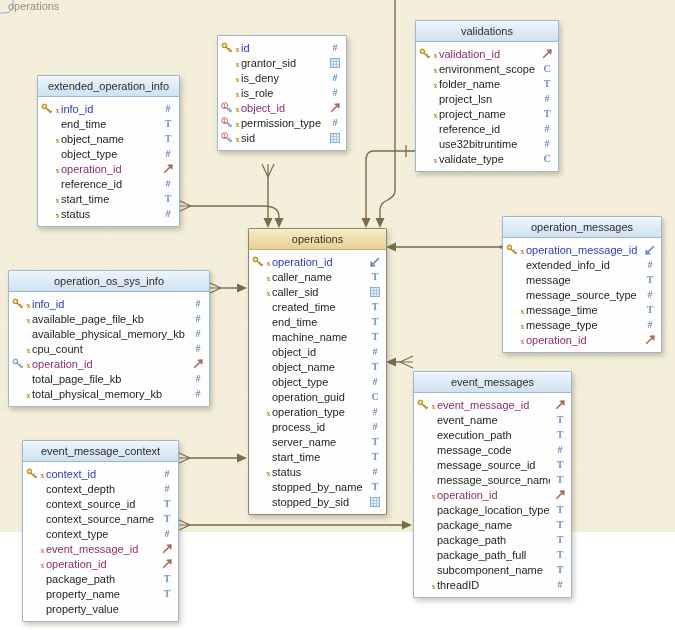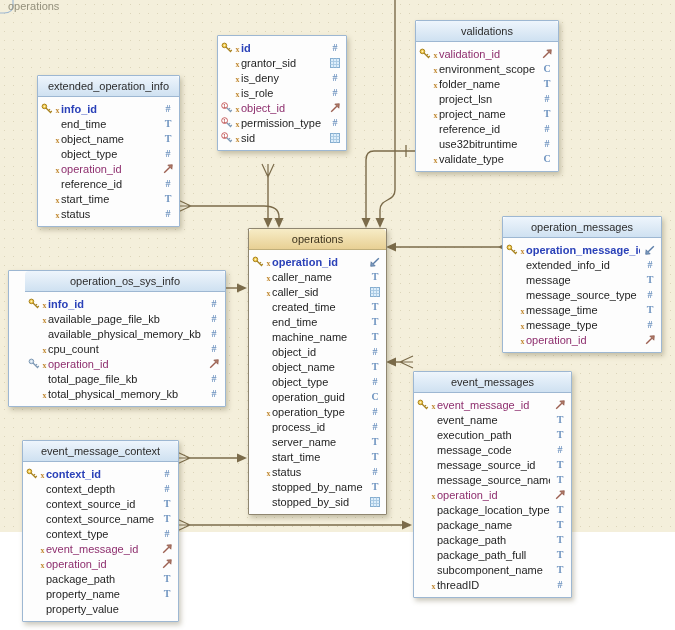--- a/index.html
+++ b/index.html
@@ -21,21 +21,21 @@
   .etable.selected{border-color:#8f8670;}
   .etable.selected .hdr{background:linear-gradient(#f7ecc6,#e8d094);
        border-bottom-color:#bfae7a;color:#3c321c;}
   .tbody{padding:4px 0 5px 0;}
   .row{display:flex;align-items:center;height:15px;padding:0 5px 0 3px;}
   .gut{width:13px;height:12px;flex:none;display:flex;align-items:center;}
   .gut svg{width:12px;height:12px;display:block;}
   .xm{width:7px;flex:none;font:bold 8px "Liberation Serif",serif;color:#c0872e;
        text-align:center;transform:translateY(2px);}
   .cname{white-space:nowrap;overflow:hidden;}
-  .cname.pk{color:#2a41b8;font-weight:bold;}
+  .cname.pk{color:#2a41b8;}
   .cname.fk{color:#8e2f6e;}
   .sp{flex:1;min-width:4px;}
   .ticon{flex:none;width:12px;height:12px;text-align:center;line-height:12px;
        font:bold 10px "Liberation Serif",serif;color:#6f94c0;}
   .ticon svg{width:12px;height:12px;display:block;}
 </style>
 </head>
 <body>
 
 <div id="canvas">
@@ -537,21 +537,21 @@
             <span class="sp"></span>
             <span class="ticon">
               <svg viewBox="0 0 12 12">
                 <rect x="1.5" y="1.5" width="9" height="9" fill="#ddeefb" stroke="#86aed0" stroke-width="1"></rect>
                 <path d="M4.5 1.5 V10.5 M7.5 1.5 V10.5 M1.5 4.5 H10.5 M1.5 7.5 H10.5" stroke="#a8c8e2" stroke-width="0.9" fill="none"></path>
               </svg>
             </span>
           </div>
         </div>
       </div>
-      <div class="etable" style="left: 8px; top: 270px; width: 200px; padding-left: 16px;">
+      <div class="etable" style="left: 8px; top: 270px; width: 200px;">
         <div class="hdr">operation_os_sys_info</div>
         <div class="tbody">
           <div class="row">
             <span class="gut">
               <svg viewBox="0 0 12 12">
                 <circle cx="3.4" cy="3.4" r="2.3" fill="#f3cc4e" stroke="#a8821e" stroke-width="1"></circle>
                 <path d="M5 5 L10 10 M7.6 7.6 L9 6.2 M9.4 9.4 L10.8 8" stroke="#a8821e" stroke-width="1.3" fill="none"></path>
                 <circle cx="3.4" cy="3.4" r="0.8" fill="#fdf3cf"></circle>
               </svg>
             </span>

